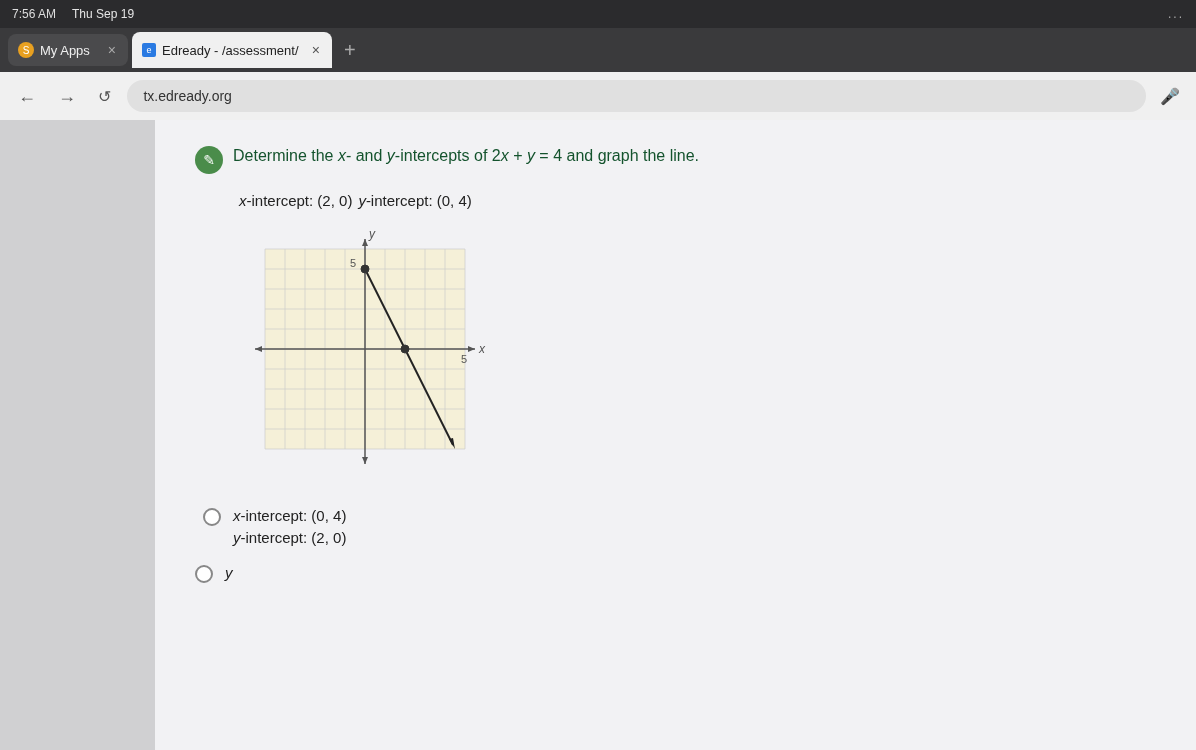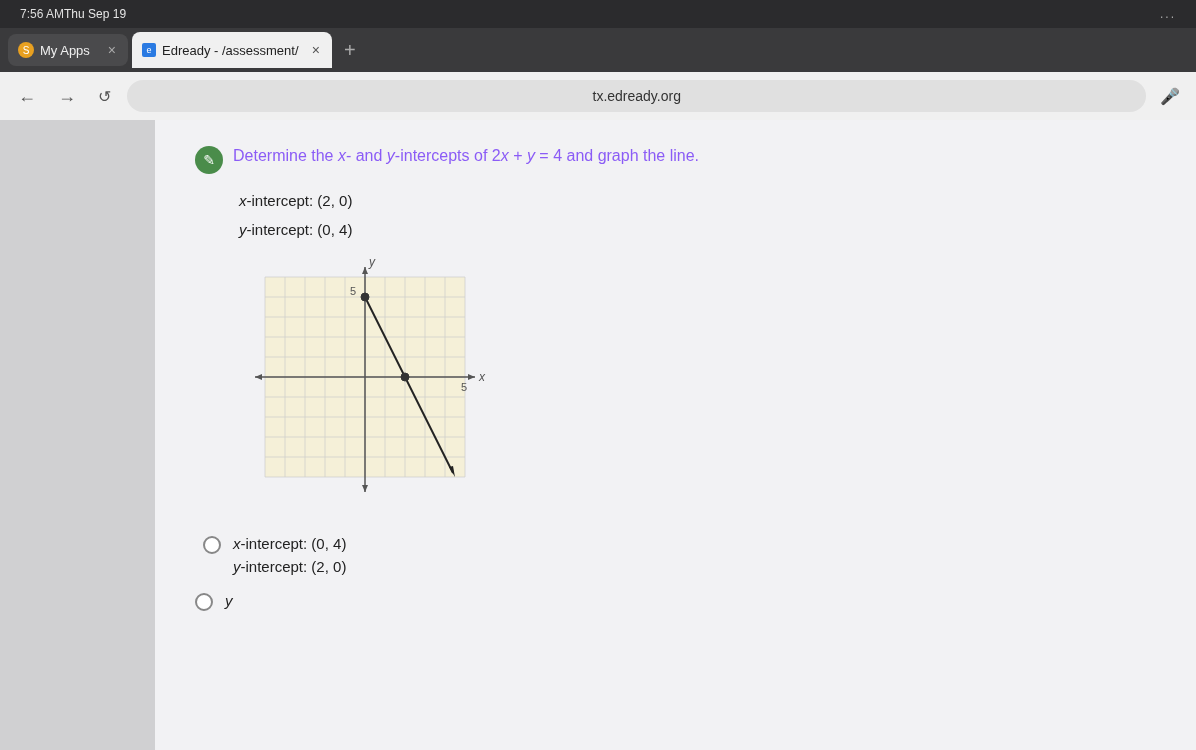--- a/index.html
+++ b/index.html
@@ -4,24 +4,24 @@
   <style>
     * { margin: 0; padding: 0; box-sizing: border-box; }
     body { width: 1196px; height: 750px; overflow: hidden; font-family: -apple-system, BlinkMacSystemFont, 'Segoe UI', sans-serif; background: #3a3a3c; }
 
     
     .title-bar {
       background: #2b2b2d;
       height: 28px;
       display: flex;
       align-items: center;
-      padding: 0 20px;
+      padding: 0 12px;
       color: #ccc;
       font-size: 12px;
-      gap: 0;
+      gap: 16px;
     }
     .title-bar-time { color: #ddd; font-weight: 500; }
     .title-bar-date { color: #e5e5e5; }
     .title-bar-dots { margin-left: auto; letter-spacing: 2px; color: #aaa; }
 
     
     .tab-bar {
       background: #3a3a3c;
       height: 44px;
       display: flex;
@@ -110,21 +110,20 @@
     }
     .address-input {
       flex: 1;
       background: #e0e0e0;
       border: none;
       border-radius: 20px;
       height: 32px;
       padding: 0 16px;
       font-size: 14px;
       color: #333;
-      text-align: center;
       outline: none;
     }
     .mic-btn {
       color: #555;
       font-size: 16px;
       cursor: pointer;
       padding: 4px;
     }
 
     
@@ -163,21 +162,21 @@
       border-radius: 50%;
       background: #4a8c4a;
       display: flex; align-items: center; justify-content: center;
       color: white;
       font-size: 14px;
       flex-shrink: 0;
       margin-top: 2px;
     }
     .question-text {
       font-size: 16px;
-      color: #8b5cf6;
+      color: #14532d;
       line-height: 1.5;
     }
     .question-text em { font-style: italic; }
 
     
     .answer-option {
       display: flex;
       align-items: flex-start;
       gap: 12px;
       margin-bottom: 12px;
@@ -263,21 +262,21 @@
   <div class="main-content">
 
     <div class="question-container">
       <div class="question-icon">✎</div>
       <div class="question-text">
         Determine the <em>x</em>- and <em>y</em>-intercepts of 2<em>x</em> + <em>y</em> = 4 and graph the line.
       </div>
     </div>
 
     <div class="answer-option-selected">
-      <div style="display:flex;flex-direction:column;gap:6px;padding-left:36px;">
+      <div style="display:flex;flex-direction:row;gap:6px;padding-left:36px;">
         <div class="option-text">
           <em>x</em>-intercept: (2, 0)
         </div>
         <div class="option-text">
           <em>y</em>-intercept: (0, 4)
         </div>
       </div>
     </div>
 
     <div class="graph-wrapper">

